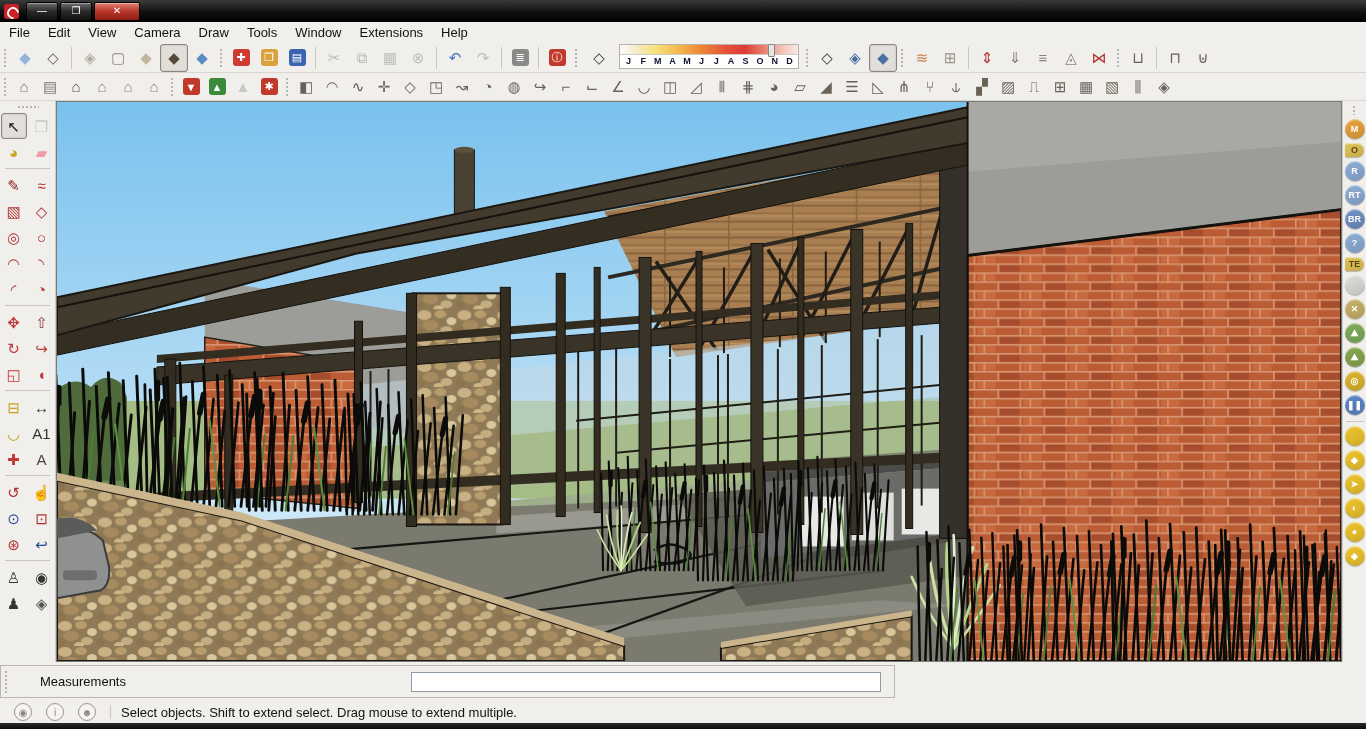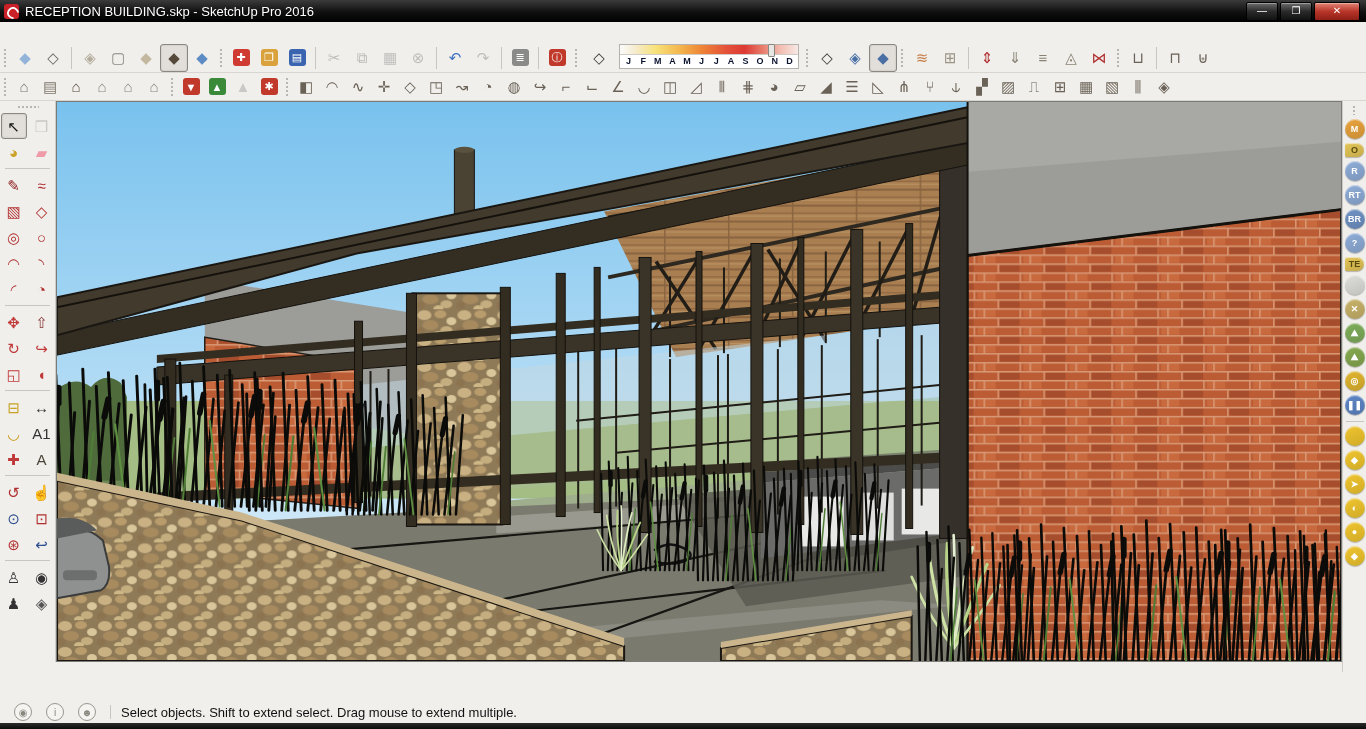--- a/index.html
+++ b/index.html
@@ -90,28 +90,38 @@
   #bottomedge{position:absolute;left:0;top:723px;width:100%;height:6px;
     background:linear-gradient(#2c2c2c,#0a0a0a);}
 </style>
 </head>
 <body>
 
 <div id="app">
 
   <div id="titlebar">
     <div id="appicon"></div>
-    <div id="wintitle">RECEPTION BUILDING.skp - SketchUp Pro 2016</div>
     <div id="wincontrols" style="display: flex;">
         <div class="winbtn">—</div>
         <div class="winbtn">❐</div>
         <div class="winbtn close">✕</div>
       </div>
   </div>
 
+  <div id="menubar">
+      <div class="menuitem">File</div>
+      <div class="menuitem">Edit</div>
+      <div class="menuitem">View</div>
+      <div class="menuitem">Camera</div>
+      <div class="menuitem">Draw</div>
+      <div class="menuitem">Tools</div>
+      <div class="menuitem">Window</div>
+      <div class="menuitem">Extensions</div>
+      <div class="menuitem">Help</div>
+    </div>
 
   <div id="row1" class="toolrow">
     <div class="grip"></div>
     <div class="tbgroup">
         <div class="tbtn">
           <span class="g" style="color: rgb(147, 180, 216);">◆</span>
         </div>
         <div class="tbtn">
           <span class="g" style="color: rgb(106, 103, 95);">◇</span>
         </div>
@@ -787,20 +797,27 @@
       <div class="rbtn" style="background: linear-gradient(160deg, rgb(93, 134, 198), rgba(0, 0, 0, 0.133)) rgb(93, 134, 198);">❚❚</div>
       <div class="rsep"></div>
       <div class="rbtn" style="background: linear-gradient(160deg, rgb(240, 197, 46), rgba(0, 0, 0, 0.133)) rgb(240, 197, 46);"></div>
       <div class="rbtn" style="background: linear-gradient(160deg, rgb(240, 197, 46), rgba(0, 0, 0, 0.133)) rgb(240, 197, 46);">◆</div>
       <div class="rbtn" style="background: linear-gradient(160deg, rgb(240, 197, 46), rgba(0, 0, 0, 0.133)) rgb(240, 197, 46);">➤</div>
       <div class="rbtn" style="background: linear-gradient(160deg, rgb(240, 197, 46), rgba(0, 0, 0, 0.133)) rgb(240, 197, 46);">◐</div>
       <div class="rbtn" style="background: linear-gradient(160deg, rgb(240, 197, 46), rgba(0, 0, 0, 0.133)) rgb(240, 197, 46);">●</div>
       <div class="rbtn" style="background: linear-gradient(160deg, rgb(240, 197, 46), rgba(0, 0, 0, 0.133)) rgb(240, 197, 46);">◈</div>
     </div>
 
+  <div id="measurebar">
+    <div id="measurepanel">
+      <div class="grip"></div>
+      <span id="measurelabel">Measurements</span>
+      <input id="measureinput" value="" style="">
+    </div>
+  </div>
 
   <div id="statusbar">
     <span id="staticons" style="display:flex">
         <span class="statico">◉</span>
         <span class="statico">i</span>
         <span class="statico">☻</span>
       </span>
     <span id="statsep"></span>
     <span id="statmsg">Select objects. Shift to extend select. Drag mouse to extend multiple.</span>
   </div>

